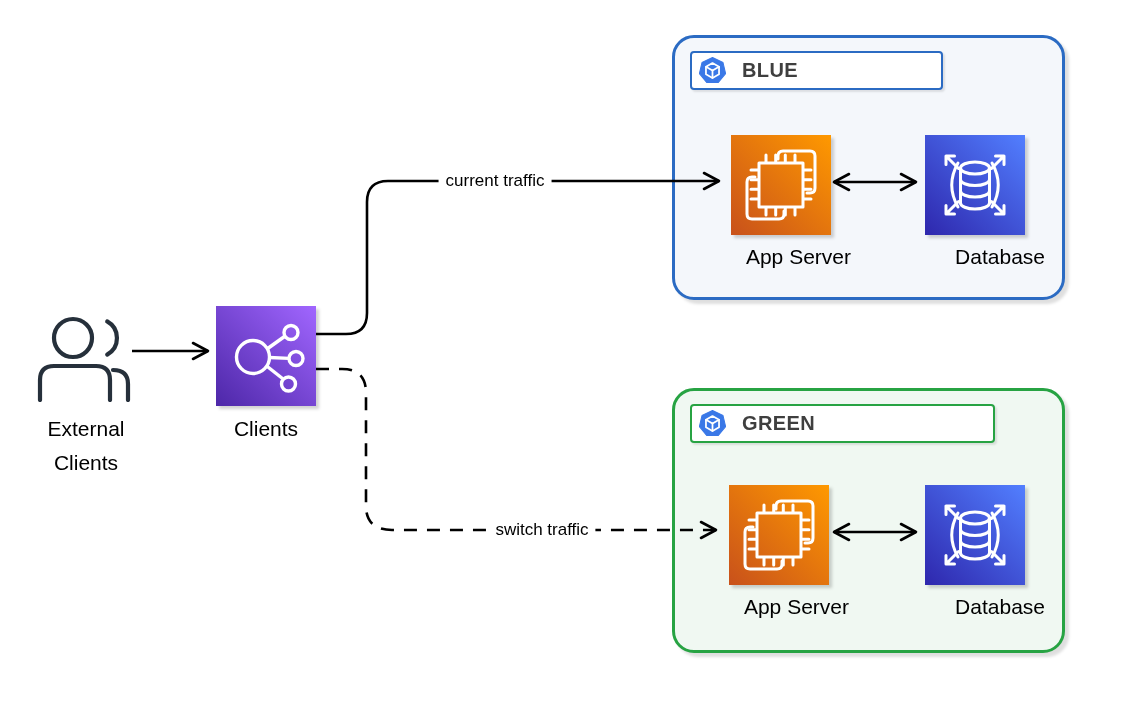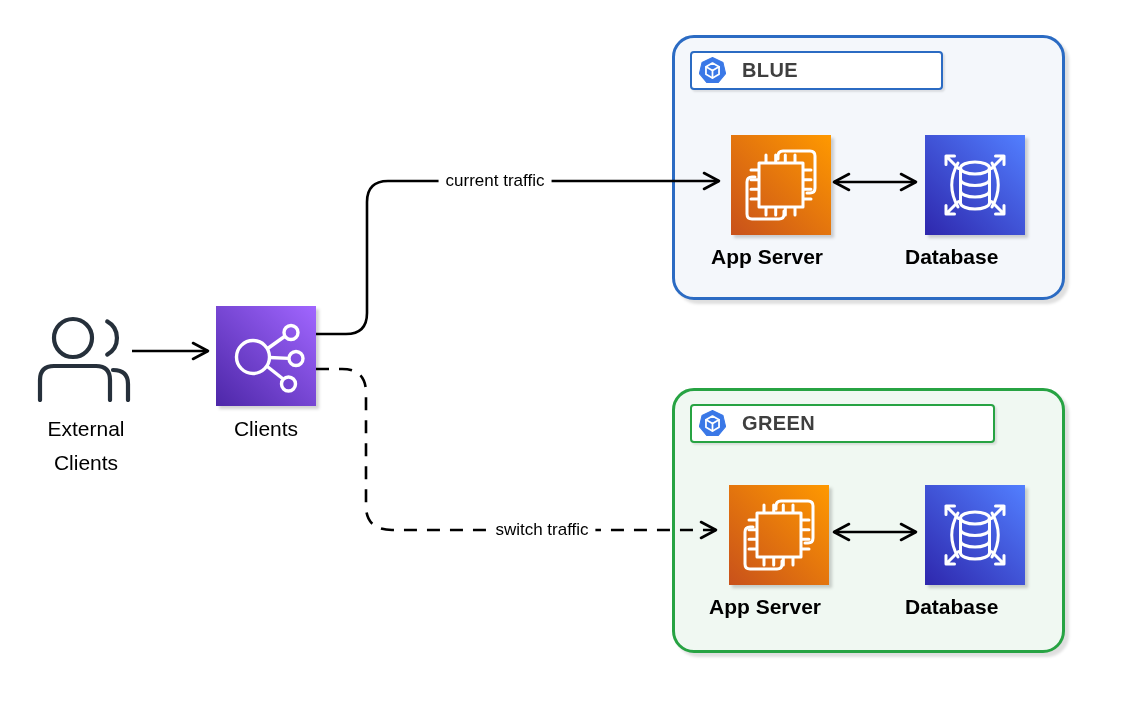--- a/index.html
+++ b/index.html
@@ -34,22 +34,22 @@
     position:absolute;left:15px;top:13px;height:39px;box-sizing:border-box;
     background:#fff;border:2px solid;border-radius:4px;
     display:flex;align-items:center;gap:16px;padding:0 10px 0 7px;
     box-shadow:2px 2px 2px rgba(0,0,0,0.10);
   }
   .group-blue .group-tag{width:253px;border-color:var(--blue-border,#2B6BC3);}
   .group-green .group-tag{width:305px;border-color:var(--green-border,#27A343);}
   .tag-text{font-size:20px;font-weight:700;letter-spacing:.4px;color:var(--label-text,#3F3F3F);}
   .group .icon-box{z-index:2;}
   .inner-label{
-    position:absolute;width:140px;text-align:left;z-index:2;
-    font-size:21px;color:var(--node-text,#000);white-space:nowrap;font-weight:bold;
+    position:absolute;width:140px;text-align:right;z-index:2;
+    font-size:21px;color:var(--node-text,#000);white-space:nowrap;
   }
 </style>
 </head>
 <body>
 
 <div class="canvas">
 
   <svg class="edges" width="1134" height="720" viewBox="0 0 1134 720">
     <defs>
       <marker id="arrowhead" markerUnits="userSpaceOnUse" markerWidth="24" markerHeight="24" viewBox="0 0 24 24" refX="20" refY="12" orient="auto-start-reverse">

